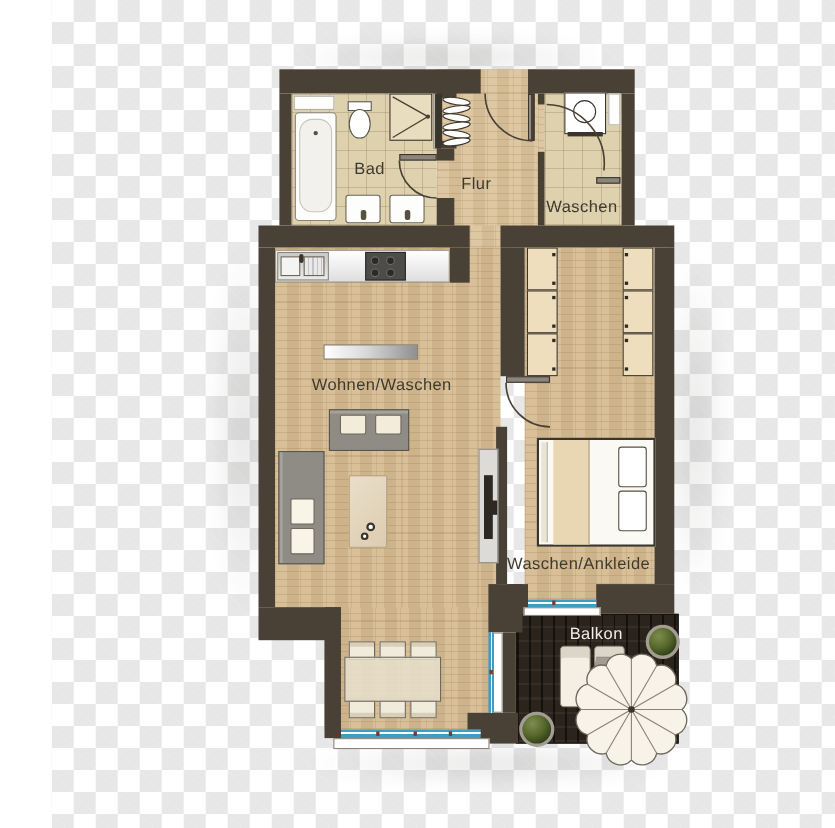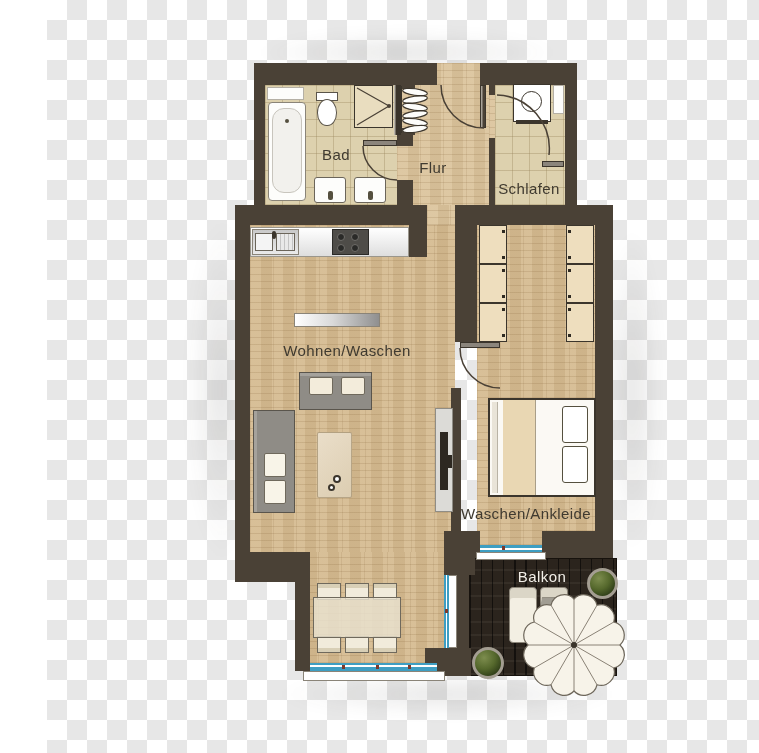--- a/index.html
+++ b/index.html
@@ -261,18 +261,18 @@
           <line x1="527" y1="645" x2="527" y2="599"></line>
         <line x1="527" y1="645" x2="550" y2="605.2"></line>
           <line x1="527" y1="645" x2="566.8" y2="622"></line>
       </g>
       <circle cx="527" cy="645" r="3" fill="#3b352c"></circle>
     </g>
   </svg>
 
   <div class="label" style="left:289px;top:154px;">Bad</div>
   <div class="label" style="left:386px;top:167px;">Flur</div>
-  <div class="label" style="left:482px;top:188px;">Schlafen</div>
+  <div class="label" style="left:482px;top:188px;">Waschen</div>
   <div class="label" style="left:300px;top:350px;">Wohnen/Waschen</div>
   <div class="label" style="left:479px;top:513px;">Waschen/Ankleide</div>
   <div class="label label-light" style="left:495px;top:576px;">Balkon</div>
 
 </div>
 
 </body></html>

